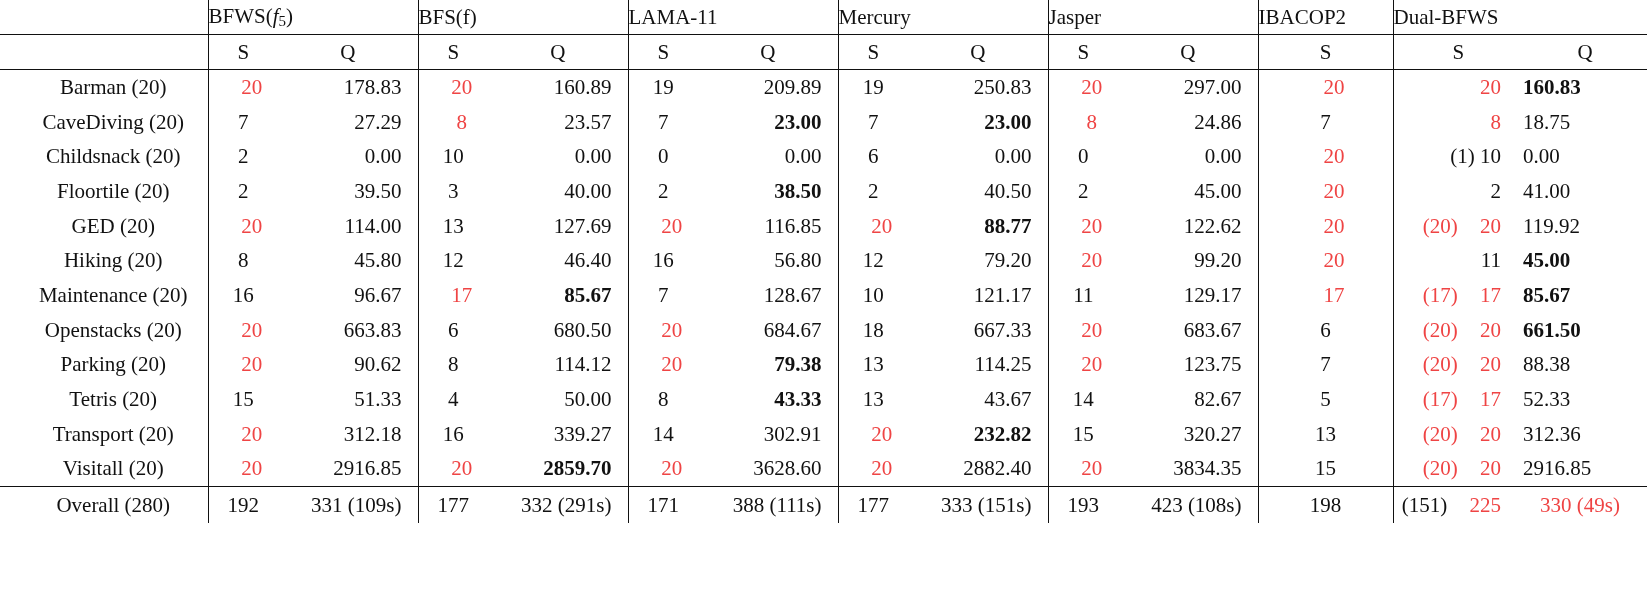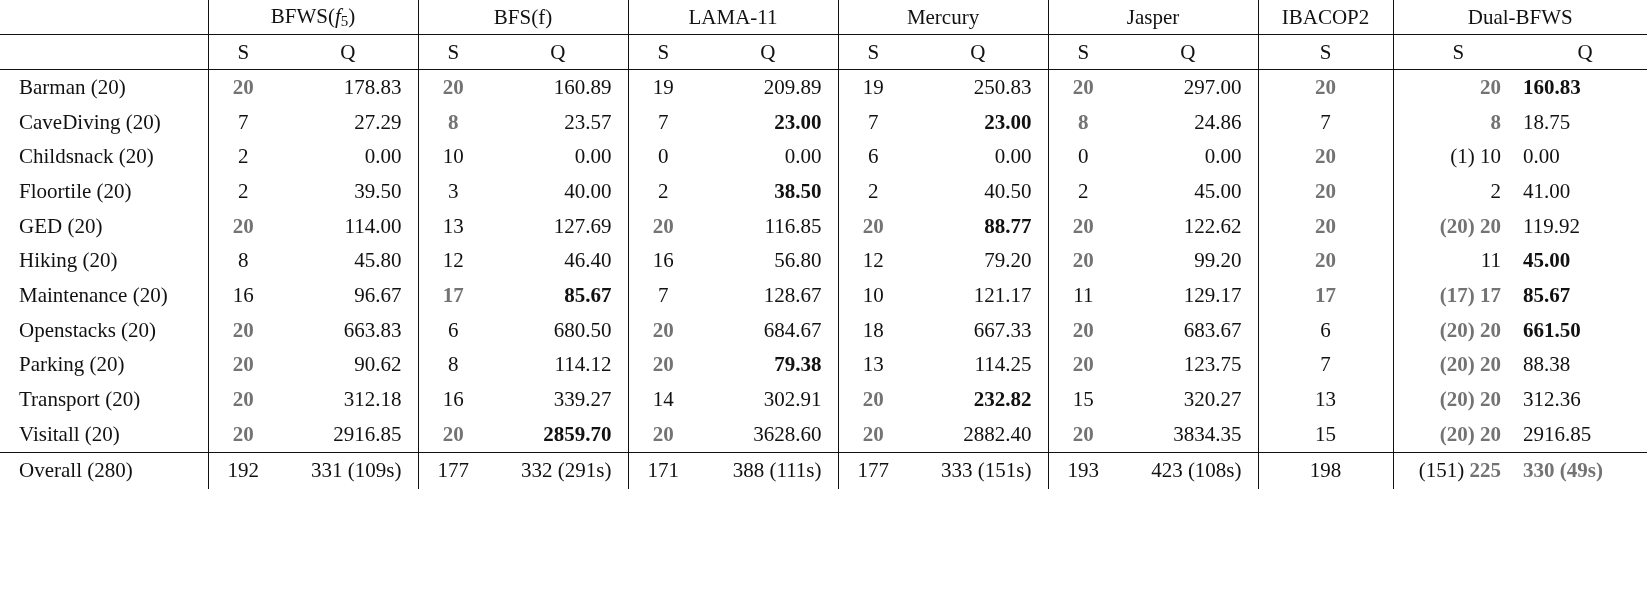--- a/index.html
+++ b/index.html
@@ -5,33 +5,33 @@
   html, body { margin: 0; padding: 0; background: #ffffff; }
   body { width: 1647px; height: 596px; overflow: hidden; font-family: "Liberation Serif", "DejaVu Serif", serif; color: #111; }
   table { border-collapse: collapse; position: absolute; left: 0; top: 0; width: 1647px; table-layout: fixed; font-size: 21px; }
   td, th { padding: 0; font-weight: normal; white-space: nowrap; }
   col.c0 { width: 208px; }
   col.s { width: 70px; }
   col.q { width: 140px; }
   col.ib { width: 135px; }
   col.ds { width: 130px; }
   col.dq { width: 124px; }
-  tr.h1 td { height: 34px; text-align: center; border-bottom: 1.5px solid #111; }
+  tr.h1 td { height: 34px; border-bottom: 1.5px solid #111; }
   tr.h2 td { height: 34px; text-align: center; border-bottom: 1.5px solid #111; }
   tr.r td { height: 34.7px; }
   tr.r:first-of-type td { }
   tr.ov td { height: 36px; border-top: 1.5px solid #111; }
   .vl { border-left: 1.5px solid #111; }
-  .name { text-align: left; padding-left: 19px; }
+  .name { text-align: center; padding-left: 19px; }
   .sv { text-align: center; }
   .qv { text-align: right; padding-right: 16px; }
   .ibv { text-align: center; }
   .dsv { text-align: right; padding-right: 22px; }
   .dqv { text-align: left; padding-right: 20px; }
-  .red { color: #737373; font-weight: bold; }
+  .red { color: #ef4444; font-weight: normal; padding-left: 17px; }
   .bold { font-weight: bold; }
   .sub { font-size: 15px; vertical-align: -3px; }
   .it { font-style: italic; }
 </style>
 </head>
 <body>
 
 <table>
   <colgroup>
     <col class="c0">
@@ -214,20 +214,36 @@
         <td class="qv">114.12</td>
         <td class="vl sv red">20</td>
         <td class="qv bold">79.38</td>
         <td class="vl sv">13</td>
         <td class="qv">114.25</td>
         <td class="vl sv red">20</td>
         <td class="qv">123.75</td>
         <td class="vl ibv">7</td>
         <td class="vl dsv"><span class="red">(20) </span><span class="red">20</span></td>
         <td class="dqv">88.38</td>
+      </tr>
+      <tr class="r">
+        <td class="name">Tetris (20)</td>
+        <td class="vl sv">15</td>
+        <td class="qv">51.33</td>
+        <td class="vl sv">4</td>
+        <td class="qv">50.00</td>
+        <td class="vl sv">8</td>
+        <td class="qv bold">43.33</td>
+        <td class="vl sv">13</td>
+        <td class="qv">43.67</td>
+        <td class="vl sv">14</td>
+        <td class="qv">82.67</td>
+        <td class="vl ibv">5</td>
+        <td class="vl dsv"><span class="red">(17) </span><span class="red">17</span></td>
+        <td class="dqv">52.33</td>
       </tr>
       <tr class="r">
         <td class="name">Transport (20)</td>
         <td class="vl sv red">20</td>
         <td class="qv">312.18</td>
         <td class="vl sv">16</td>
         <td class="qv">339.27</td>
         <td class="vl sv">14</td>
         <td class="qv">302.91</td>
         <td class="vl sv red">20</td>

